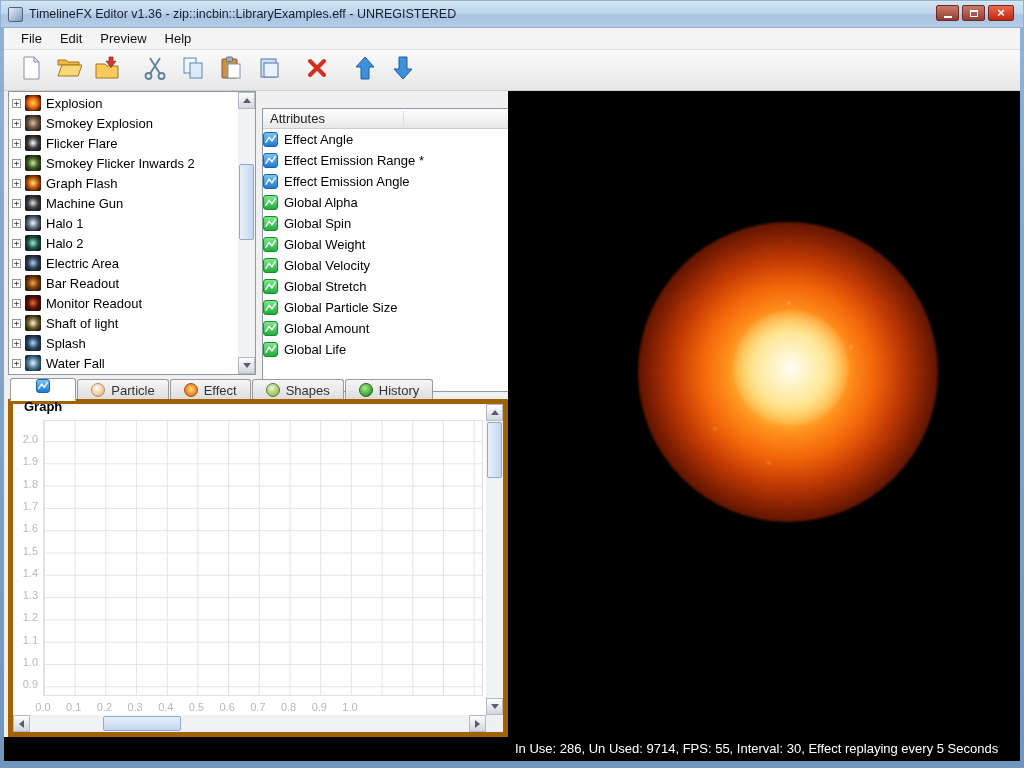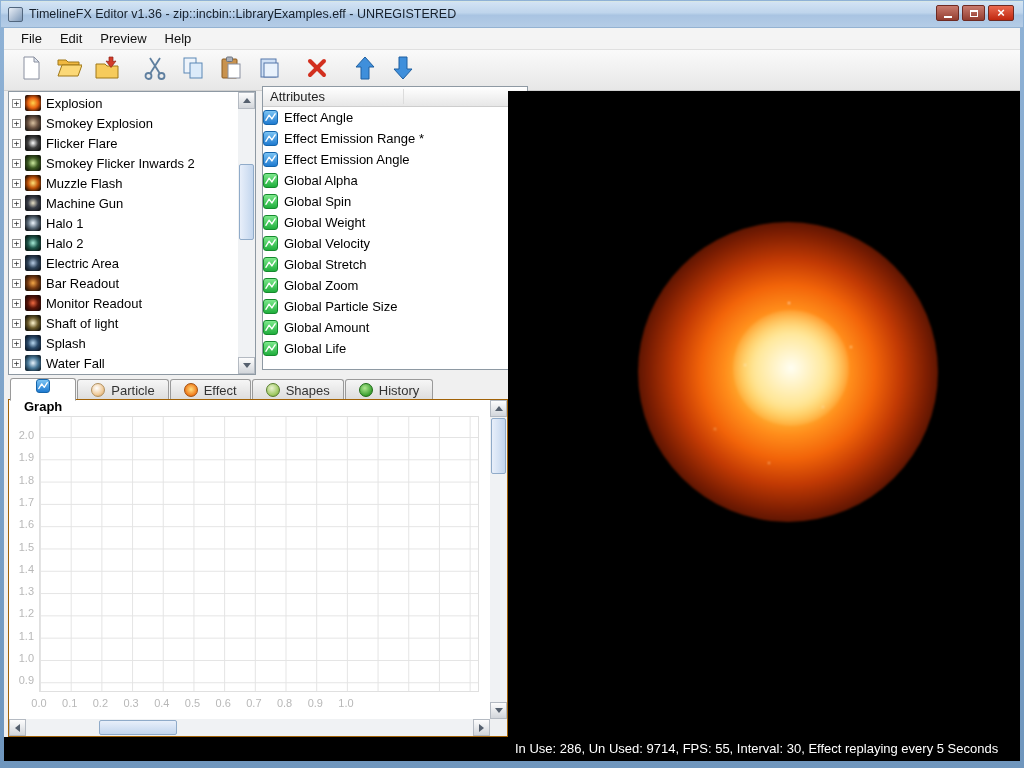--- a/index.html
+++ b/index.html
@@ -59,21 +59,21 @@
     display:flex; align-items:center; justify-content:center; }
   .sb-up { top:0; left:0; } .sb-down { bottom:0; left:0; }
   .sb-left { left:0; top:0; } .sb-right { right:0; top:0; }
   .sb-thumb { position:absolute; left:1px; right:1px; border-radius:2px;
     background:linear-gradient(90deg,#e8effa,#c3d6ee); border:1px solid #90abc9; }
   .tri-up { width:0; height:0; border-left:4px solid transparent; border-right:4px solid transparent; border-bottom:5px solid #55606e; }
   .tri-down { width:0; height:0; border-left:4px solid transparent; border-right:4px solid transparent; border-top:5px solid #55606e; }
   .tri-left { width:0; height:0; border-top:4px solid transparent; border-bottom:4px solid transparent; border-right:5px solid #55606e; }
   .tri-right { width:0; height:0; border-top:4px solid transparent; border-bottom:4px solid transparent; border-left:5px solid #55606e; }
   
-  .attributes-panel { position:absolute; left:258px; top:58px; width:266px; height:284px;
+  .attributes-panel { position:absolute; left:258px; top:80px; width:266px; height:284px;
     background:#fff; border:1px solid #8e99a3; }
   .attr-header { position:relative; height:20px; background:linear-gradient(180deg,#ffffff,#e7e7e7);
     border-bottom:1px solid #cdcdcd; display:flex; align-items:center; padding-left:7px;
     font-size:13px; color:#222; }
   .attr-header::after { content:''; position:absolute; left:140px; top:2px; bottom:2px; width:1px; background:#dcdcdc; }
   .attr-row { display:flex; align-items:center; height:21px; }
   .attr-icon { width:15px; height:15px; border-radius:3px; margin-right:6px; flex:none;
     display:flex; align-items:center; justify-content:center; }
   .attr-icon svg { width:13px; height:13px; }
   .attr-icon.blue { background:linear-gradient(180deg,#7cc4f4,#1e7ad0); border:1px solid #1565ab; }
@@ -91,21 +91,21 @@
     margin-bottom:-1px; border-bottom:1px solid #fff;flex-direction:column; }
   .tab-icon { width:14px; height:14px; flex:none; border-radius:3px;
     display:flex; align-items:center; justify-content:center; }
   .tab-icon svg { width:12px; height:12px; }
   .tab-icon.graph { background:linear-gradient(180deg,#7cc4f4,#1e7ad0); border:1px solid #1565ab; }
   .tab-icon.particle { border-radius:50%; background:radial-gradient(circle at 40% 35%,#ffffff,#f0cb9a 60%,#c89050); border:1px solid #b09060;}
   .tab-icon.effect { border-radius:50%; background:radial-gradient(circle at 50% 45%,#ffe080,#f07818 70%,#b84808); border:1px solid #a05010;}
   .tab-icon.shapes { border-radius:50%; background:radial-gradient(circle at 40% 35%,#eaf2d2,#9ec860 65%,#5a8830); border:1px solid #567c2c;}
   .tab-icon.history { border-radius:50%; background:radial-gradient(circle at 40% 35%,#b0e890,#3aa030 70%,#207818); border:1px solid #1e6a16;}
   .graph-content { position:absolute; left:0; top:22px; right:0; bottom:0; background:#fff;
-    border:1px solid #a16207; }
+    border:5px solid #a16207; }
   .plot { position:absolute; left:30px; top:16px; width:440px; height:276px;
     border:1px solid #e0e0e0;
     background-image:
       linear-gradient(to right, #e4e4e4 1px, transparent 1px),
       linear-gradient(to bottom, #e4e4e4 1px, transparent 1px);
     background-size:30.7px 22.3px;
     background-position:0 20px; }
   .y-label { position:absolute; left:0; width:25px; text-align:right; font-size:11px; color:#b8b8b8; }
   .x-label { position:absolute; top:297px; width:22px; text-align:center; font-size:11px; color:#b8b8b8; }
   .graph-sb-v { position:absolute; right:0; top:0; bottom:17px; width:17px; background:#f0f2f4; }
@@ -235,21 +235,21 @@
           <span class="tree-label">Flicker Flare</span>
         </div>
         <div class="tree-row">
           <span class="expander">+</span>
           <span class="thumb" style="background: radial-gradient(circle, rgb(205, 234, 160) 0%, rgb(60, 90, 34) 45%, rgb(12, 18, 6) 90%);"></span>
           <span class="tree-label">Smokey Flicker Inwards 2</span>
         </div>
         <div class="tree-row">
           <span class="expander">+</span>
           <span class="thumb" style="background: radial-gradient(circle, rgb(255, 226, 122) 0%, rgb(192, 82, 8) 45%, rgb(20, 8, 0) 90%);"></span>
-          <span class="tree-label">Muzzle Flash</span>
+          <span class="tree-label">Graph Flash</span>
         </div>
         <div class="tree-row">
           <span class="expander">+</span>
           <span class="thumb" style="background: radial-gradient(circle, rgb(232, 224, 200) 0%, rgb(58, 62, 72) 45%, rgb(14, 16, 20) 90%);"></span>
           <span class="tree-label">Machine Gun</span>
         </div>
         <div class="tree-row">
           <span class="expander">+</span>
           <span class="thumb" style="background: radial-gradient(circle, rgb(240, 248, 255) 0%, rgb(90, 106, 120) 45%, rgb(6, 8, 12) 90%);"></span>
           <span class="tree-label">Halo 1</span>
@@ -362,28 +362,20 @@
           </span>
           <span class="attr-label">Global Velocity</span>
         </div>
         <div class="attr-row">
           <span class="attr-icon green">
             <svg viewBox="0 0 14 14">
               <polyline points="2,10 5.5,4.5 8.5,8.5 12,3" fill="none" stroke="#ffffff" stroke-width="1.5" stroke-linecap="round" stroke-linejoin="round"></polyline>
             </svg>
           </span>
           <span class="attr-label">Global Stretch</span>
-        </div>
-        <div class="attr-row">
-          <span class="attr-icon green">
-            <svg viewBox="0 0 14 14">
-              <polyline points="2,10 5.5,4.5 8.5,8.5 12,3" fill="none" stroke="#ffffff" stroke-width="1.5" stroke-linecap="round" stroke-linejoin="round"></polyline>
-            </svg>
-          </span>
-          <span class="attr-label">Global Zoom</span>
         </div>
         <div class="attr-row">
           <span class="attr-icon green">
             <svg viewBox="0 0 14 14">
               <polyline points="2,10 5.5,4.5 8.5,8.5 12,3" fill="none" stroke="#ffffff" stroke-width="1.5" stroke-linecap="round" stroke-linejoin="round"></polyline>
             </svg>
           </span>
           <span class="attr-label">Global Particle Size</span>
         </div>
         <div class="attr-row">

